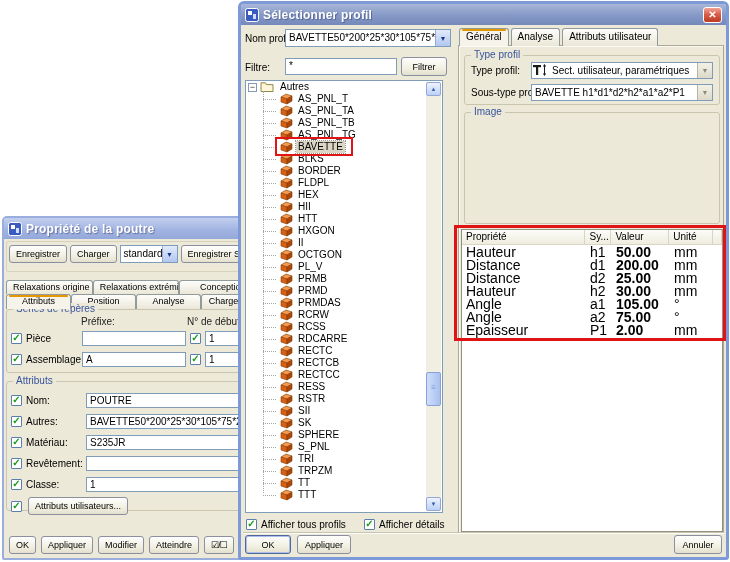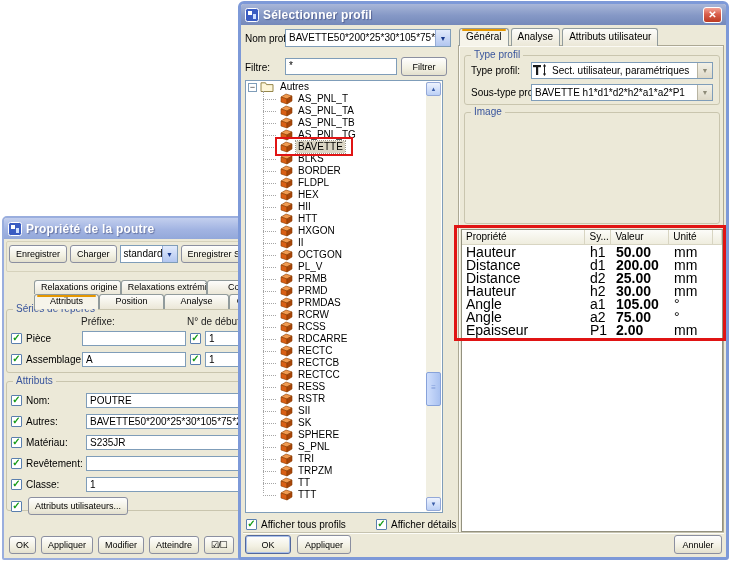--- a/index.html
+++ b/index.html
@@ -53,21 +53,21 @@
   .tab.active::before { content:""; position:absolute; top:0; left:2px; right:2px; height:2px;
                         background:#e59700; border-radius:2px; }
   .red-box { position:absolute; border:3px solid #e01414; z-index:6; pointer-events:none; }
   .red-box.thin { border-width:2px; }
 
   
   .lw-toolbar-frame { position:absolute; left:2px; top:2px; width:252px; height:31px;
                       border:1px solid #d6d2bc; border-radius:2px; }
   .lw-toolbar { position:absolute; left:5px; top:6px; display:flex; gap:3px; align-items:center; width:300px; }
   .lw-toolbar .combo { width:58px; height:18px; }
-  .lw-tabs { position:absolute; left:2px; display:flex; width:260px;margin-left:28px; }
+  .lw-tabs { position:absolute; left:2px; display:flex; width:260px; }
   .lw-tabs .tab { flex:1; height:14px; }
   #lw-tabs1 { top:41px; }
   #lw-tabs2 { top:55px; }
   #lw-tabs2 .tab { height:15px; }
   .num-head { position:absolute; top:6px; left:0; right:0; height:12px; }
   .num-head .lbl { position:absolute; color:#222; }
   .rows-col { position:absolute; left:0; right:0; display:flex; flex-direction:column; gap:5px; }
   .num-row, .attr-row { display:flex; align-items:center; gap:4px; padding-left:4px; height:16px; }
   .num-lbl { width:52px; }
   .num-prefix { width:104px; }
@@ -615,21 +615,21 @@
           <div class="sb-btn sb-down">▼</div>
         </div>
       </div>
 
       <div class="red-box thin" style="left:34px; top:112px; width:78px; height:19px;"></div>
 
       <div class="show-row" style="left:5px;">
         <span class="checkbox checked"></span>
         <span class="lbl">Afficher tous profils</span>
       </div>
-      <div class="show-row" style="left:135px;">
+      <div class="show-row" style="left:123px;">
         <span class="checkbox checked"></span>
         <span class="lbl">Afficher détails</span>
       </div>
 
       <div class="rtabs">
 
           <div class="tab active"><span>Général</span></div>
 
           <div class="tab"><span>Analyse</span></div>
 

